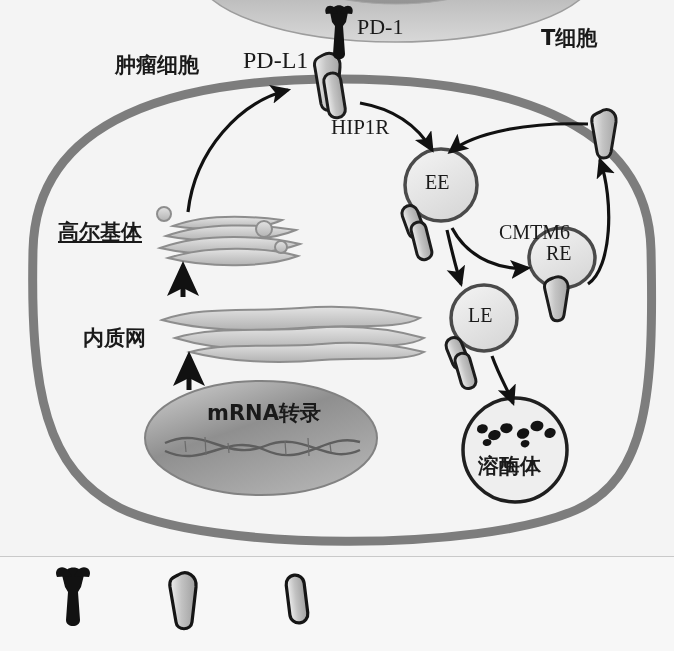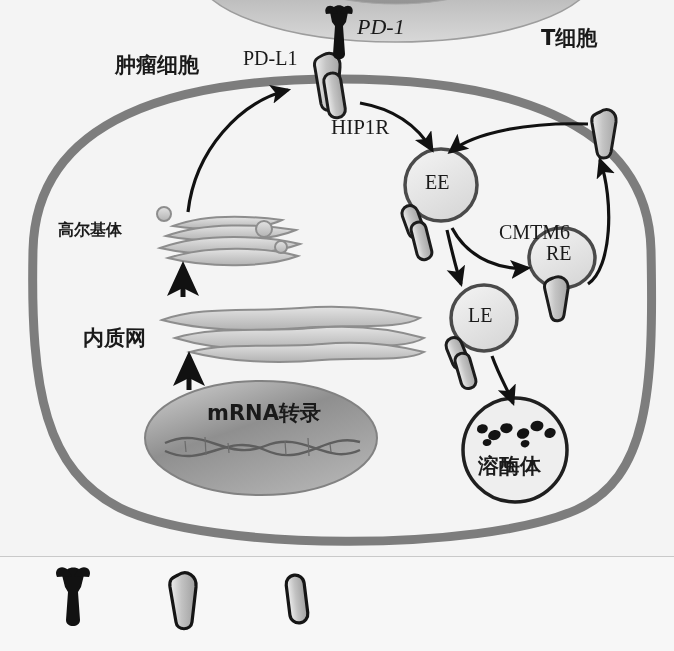--- a/index.html
+++ b/index.html
@@ -18,24 +18,24 @@
   .lbl{
     position:absolute;
     font-family:"Liberation Serif", serif;
     color:#1a1a1a;
     white-space:nowrap;
     line-height:1;
   }
   .lbl-cn{font-family:"DejaVu Sans", sans-serif;font-weight:600;}
   #l-tumor{left:115px;top:55px;font-size:21px;}
   #l-tcell{left:533px;top:28px;font-size:21px;margin-left:8px;}
-  #l-pd1{left:357px;top:16px;font-size:22px;font-style:italic;}
-  #l-pdl1{left:243px;top:48px;font-size:20px;font-family:Liberation Serif, serif;}
+  #l-pd1{left:357px;top:16px;font-size:22px;}
+  #l-pdl1{left:243px;top:48px;font-size:24px;font-family:Liberation Serif, serif;}
   #l-hip1r{left:331px;top:117px;font-size:21px;}
-  #l-golgi{left:58px;top:222px;font-size:16px;}
+  #l-golgi{left:58px;top:222px;font-size:21px;text-decoration:underline;}
   #l-er{left:83px;top:312px;font-size:21px;margin-top:16px;}
   #l-mrna{left:207px;top:403px;font-size:21px;}
   #l-lyso{left:478px;top:456px;font-size:21px;}
   #l-cmtm6{left:459px;top:222px;font-size:20px;margin-left:40px;}
   #l-ee{left:425px;top:172px;font-size:20px;}
   #l-re{left:546px;top:243px;font-size:20px;font-family:Liberation Serif, serif;}
   #l-le{left:468px;top:305px;font-size:20px;}
 </style>
 </head>
 <body>

